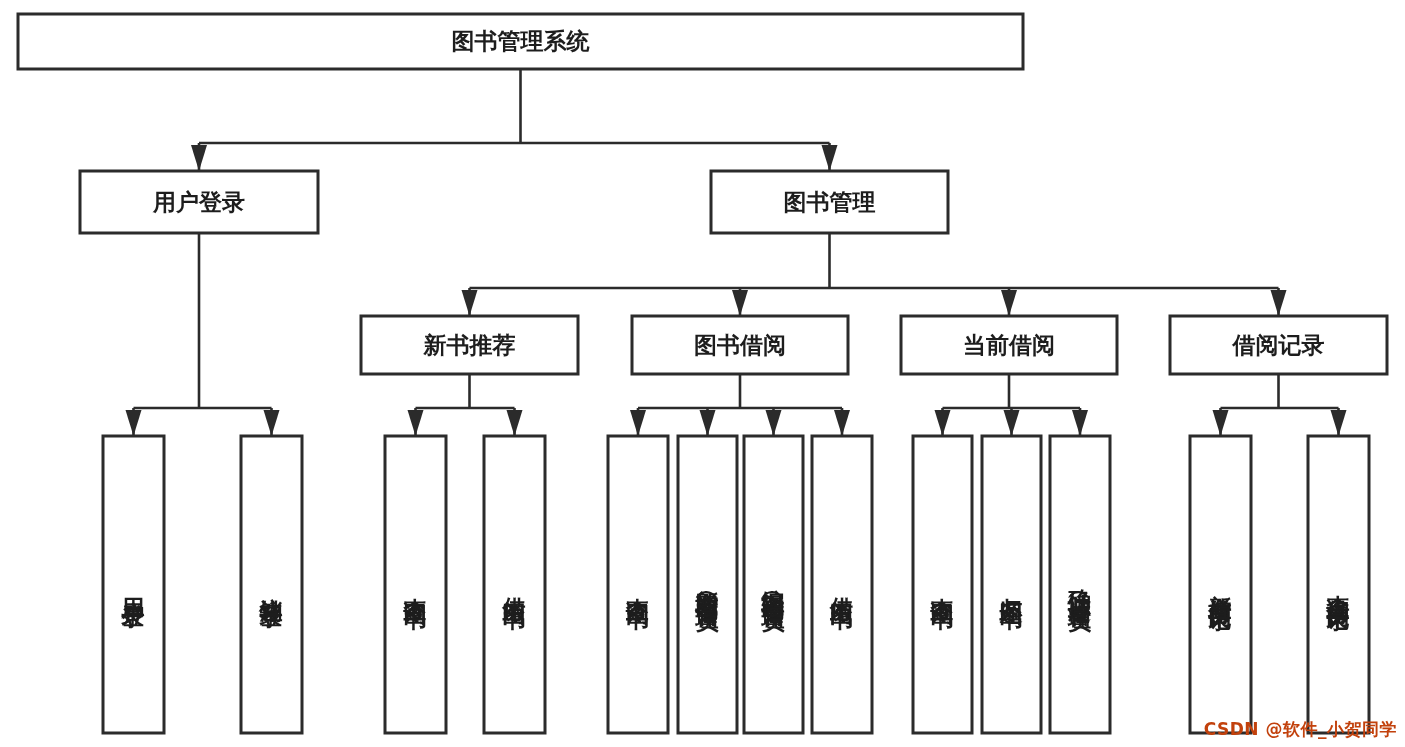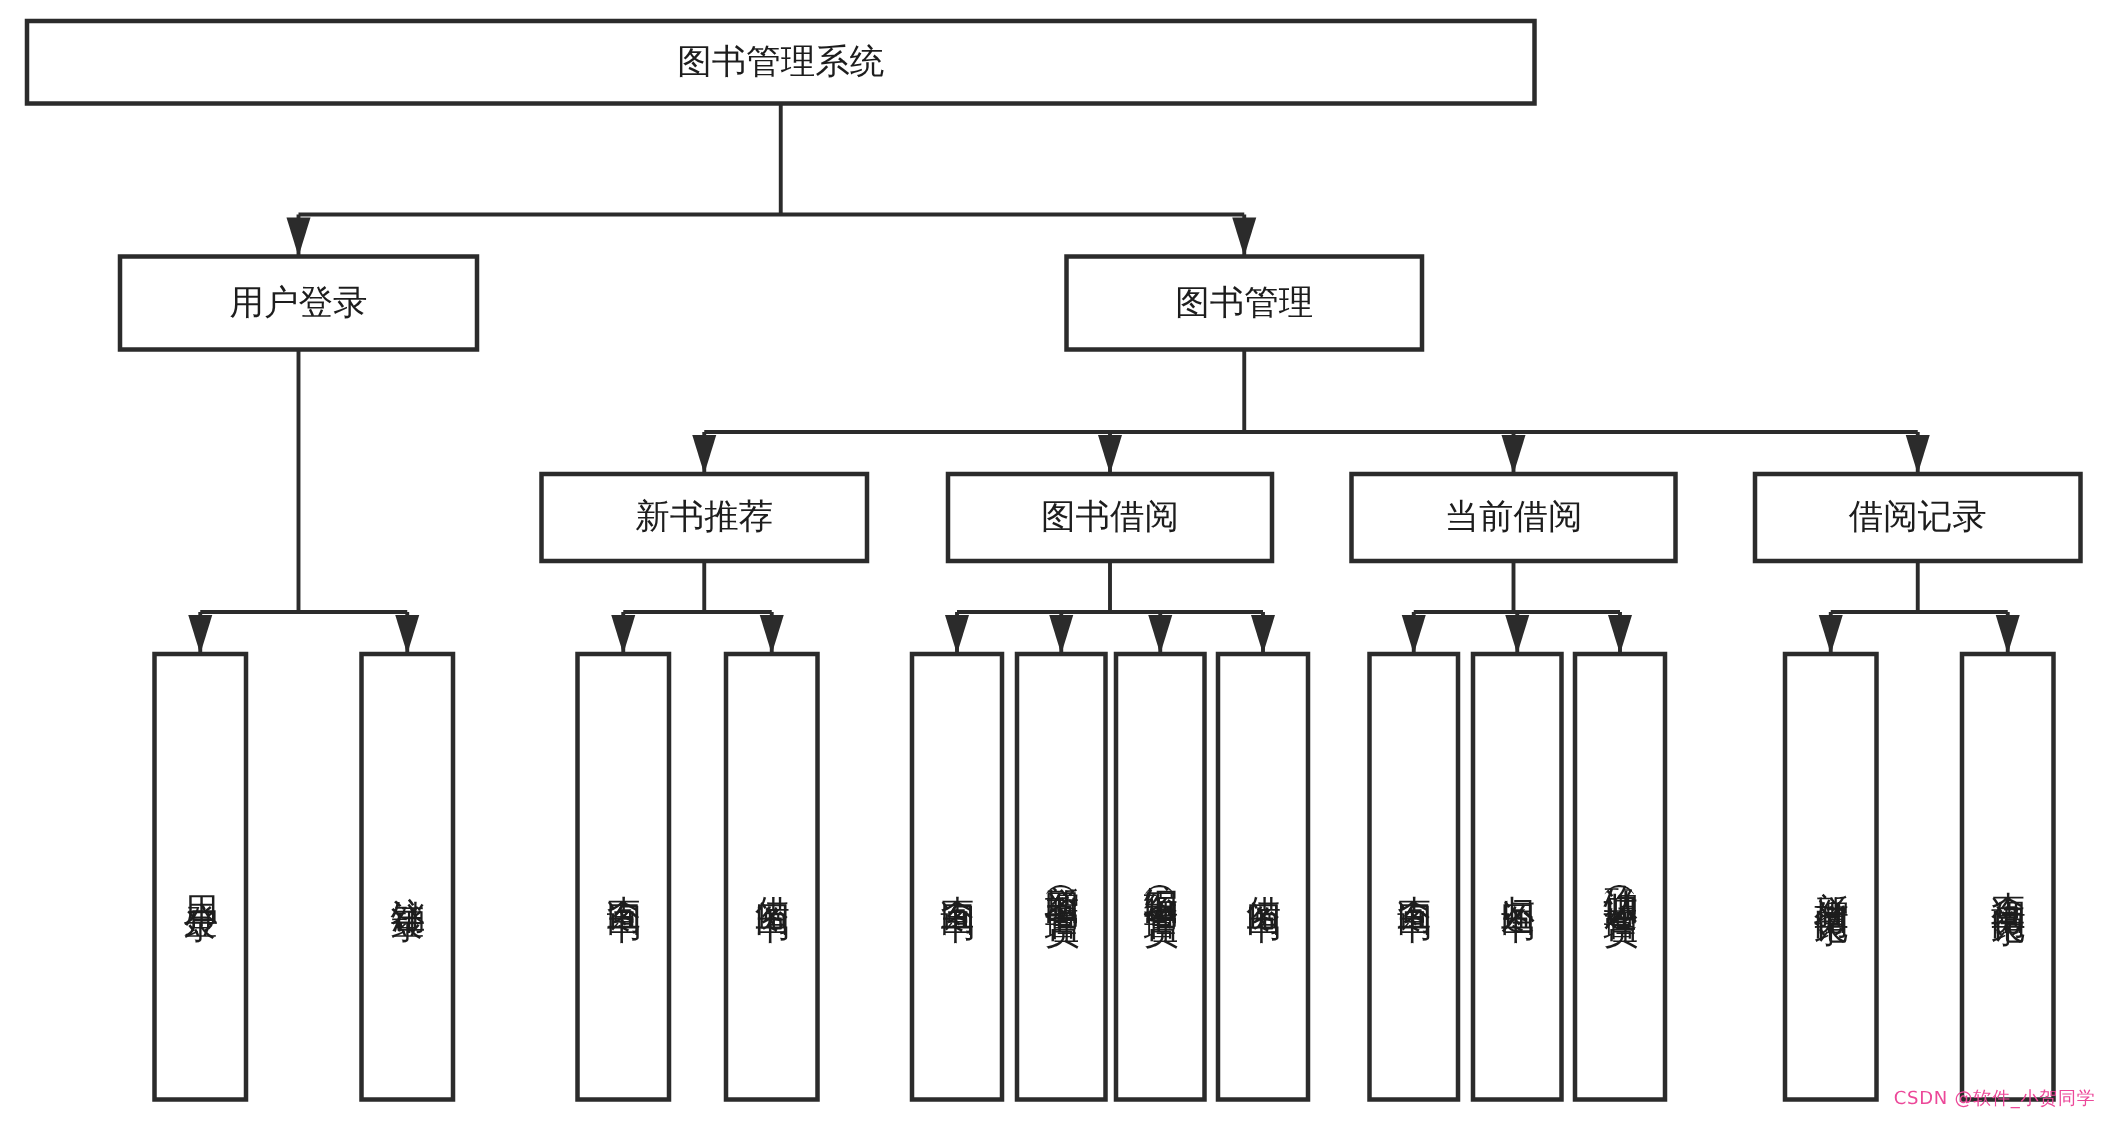--- a/index.html
+++ b/index.html
@@ -11,20 +11,21 @@
     width: 1405px;
     height: 747px;
     font-family: "DejaVu Sans", "Liberation Sans", sans-serif;
     overflow: hidden;
   }
   #diagram-root {
     position: relative;
     width: 1405px;
     height: 747px;
     background: #ffffff;
+    font-weight: bold;
   }
   svg.flow {
     position: absolute;
     top: 0;
     left: 0;
     width: 1405px;
     height: 747px;
     display: block;
   }
   .node-rect {
@@ -63,22 +64,22 @@
     display: flex;
     align-items: center;
     justify-content: center;
     pointer-events: none;
   }
   .watermark {
     position: absolute;
     right: 8px;
     bottom: 6px;
     font-family: "DejaVu Sans", "Liberation Sans", sans-serif;
-    font-size: 12px;
-    color: #ec4899;
+    font-size: 17px;
+    color: #c2410c;
     white-space: nowrap;
     letter-spacing: 0.5px;
   }
 </style>
 </head>
 <body>
 
 <div id="diagram-root">
   <svg class="flow" viewBox="0 0 1405 747" xmlns="http://www.w3.org/2000/svg">
     <g id="connector-layer">

